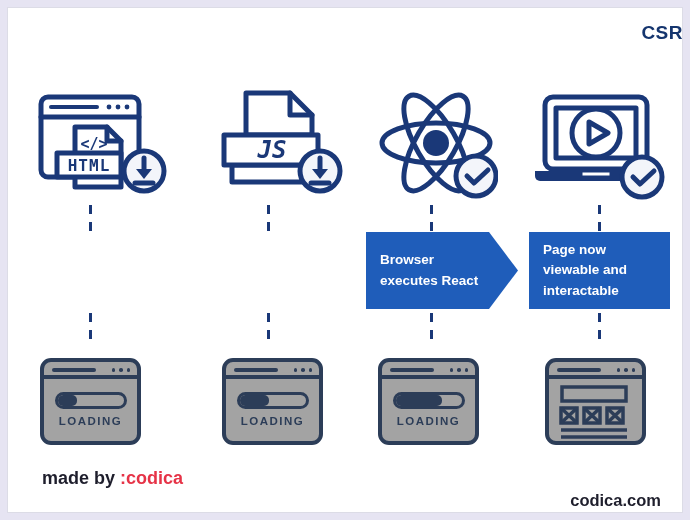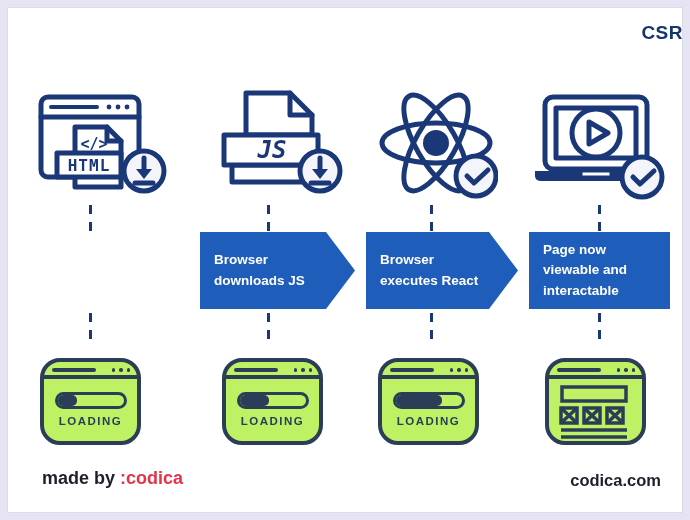--- a/index.html
+++ b/index.html
@@ -19,35 +19,35 @@
   .icwhite{fill:#fff}
   .badge{fill:var(--badge-bg)}
   .ictext{fill:var(--icon-navy);stroke:none;font-family:"DejaVu Sans Mono",monospace;font-weight:bold}
   .vdash{position:absolute;width:3px;
     background:repeating-linear-gradient(to bottom,var(--icon-navy) 0 9px,transparent 9px 17px)}
   .banner{position:absolute;top:225px;height:77px;background:var(--accent-blue);
     display:flex;align-items:center;padding:0 10px 0 14px;
     color:#fff;font-size:13.5px;font-weight:700;line-height:1.5}
   .banner.arrow{padding-right:34px;
     clip-path:polygon(0 0,calc(100% - 29px) 0,100% 50%,calc(100% - 29px) 100%,0 100%)}
-  .window{position:absolute;top:351px;width:101px;height:87px;background:#bef264;
-    border:4px solid var(--window-slate);border-radius:20px}
+  .window{position:absolute;top:351px;width:101px;height:87px;background:#a3a3a3;
+    border:4px solid var(--window-slate);border-radius:11px}
   .win-header{position:relative;height:17px;border-bottom:4px solid var(--window-slate)}
   .addr{position:absolute;left:8px;top:6px;width:44px;height:4px;border-radius:2px;background:var(--window-slate)}
   .dots{position:absolute;right:7px;top:6px;display:flex;gap:4px}
   .dots i{width:3.5px;height:3.5px;border-radius:50%;background:var(--window-slate)}
   .pill{width:72px;height:17px;margin:13px auto 0;border:3.5px solid var(--window-slate);border-radius:10px;overflow:hidden}
   .pill .fill{height:100%;background:var(--window-slate);border-radius:0 5px 5px 0}
   .loading-label{margin-top:6px;text-align:center;font-size:11.5px;font-weight:700;
     letter-spacing:1.5px;color:var(--window-slate)}
   .wireframe{display:block;margin:5px auto 0}
   .wf{stroke:var(--window-slate);fill:none;stroke-width:3.5;stroke-linejoin:miter}
   .footer-left{position:absolute;left:35px;top:461px;font-size:18px;font-weight:700;color:var(--text-dark)}
   .footer-left .brand{color:var(--brand-red);font-weight:800}
-  .footer-right{position:absolute;right:22px;top:464px;font-size:16.5px;font-weight:700;color:var(--text-dark)}
+  .footer-right{position:absolute;right:22px;top:484px;font-size:16.5px;font-weight:700;color:var(--text-dark)}
 </style>
 </head>
 <body>
 
 <div class="canvas">
 
   <div class="title">CSR</div>
 
   <svg class="icon" style="left:30px;top:80px" width="132" height="116" viewBox="0 0 132 116">
     <rect class="ic" x="4" y="10" width="98" height="80" rx="7"></rect>
@@ -107,23 +107,20 @@
       <circle class="ic badge" cx="113" cy="86" r="20"></circle>
       <path class="ic" stroke-width="6" d="M104 86 l7 7 l14 -13"></path>
     </g>
   </svg>
 
   <div class="vdash" style="left:82px;top:198px;height:26px"></div>
   <div class="vdash" style="left:260px;top:198px;height:26px"></div>
   <div class="vdash" style="left:423px;top:198px;height:26px"></div>
   <div class="vdash" style="left:591px;top:198px;height:26px"></div>
 
-  <div class="banner arrow" style="left:193px;width:155px">
-    <span>Browser downloads JS</span>
-    </div>
   <div class="banner" style="left:522px;width:141px">
     <span>Page now viewable and interactable</span>
     </div>
   <div class="banner arrow" style="left:359px;width:152px">
     <span>Browser executes React</span>
     </div>
 
   <div class="vdash" style="left:82px;top:306px;height:26px"></div>
   <div class="vdash" style="left:260px;top:306px;height:26px"></div>
   <div class="vdash" style="left:423px;top:306px;height:26px"></div>

